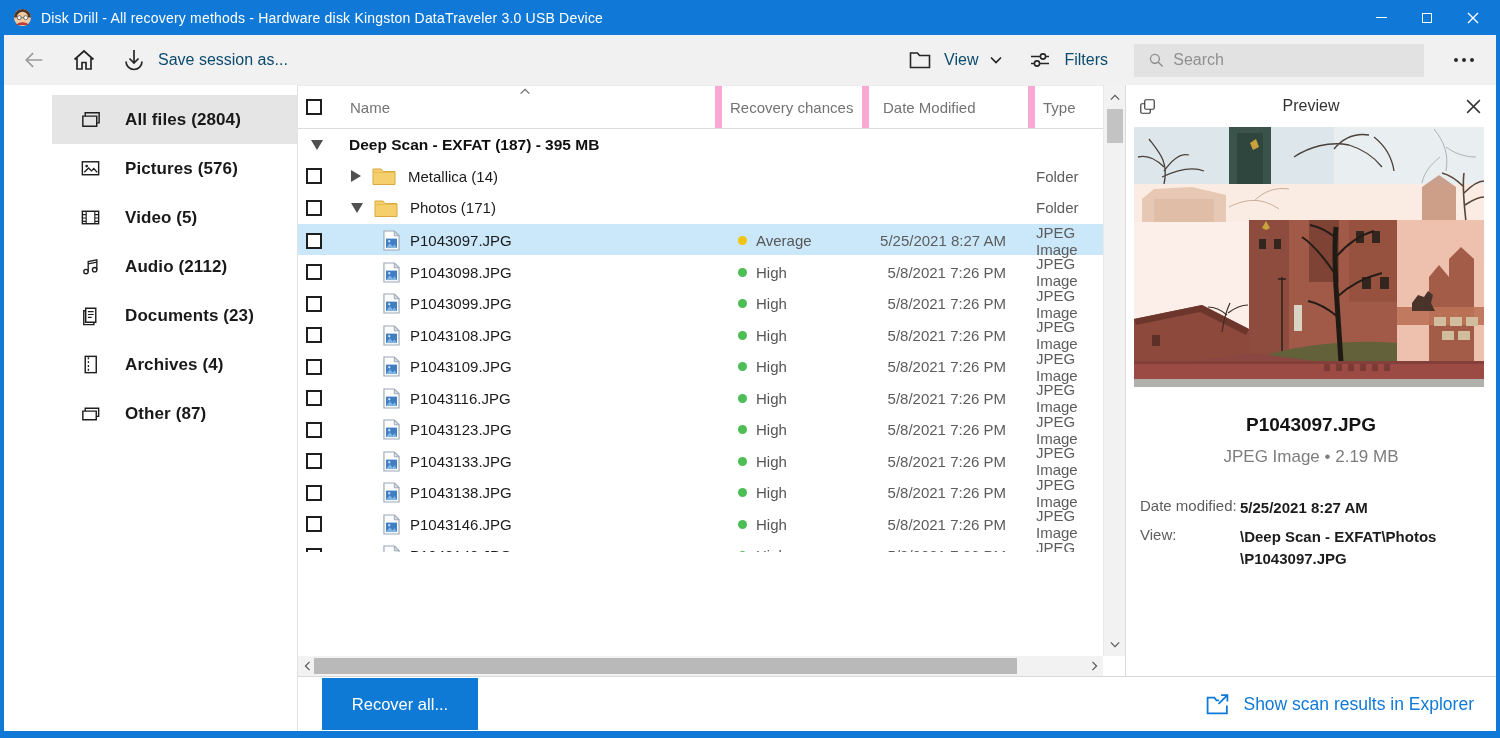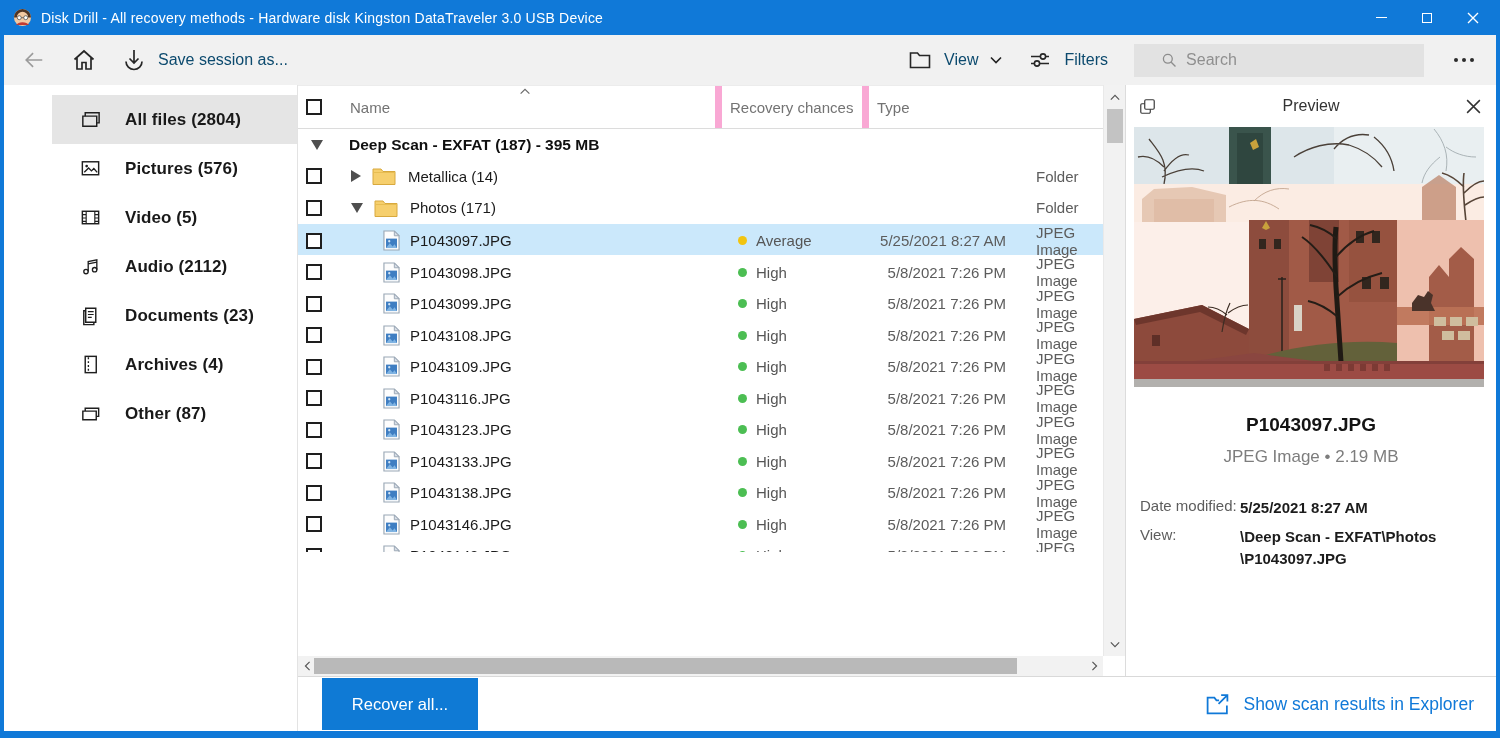--- a/index.html
+++ b/index.html
@@ -16,21 +16,21 @@
   .winbtn { width:46px; height:35px; display:flex; align-items:center; justify-content:center; }
   .winbtn .min { width:11px; height:1.5px; background:#fff; }
   .winbtn .max { width:10px; height:10px; border:1.5px solid #fff; }
   .winbtn svg { display:block; }
 
   
   .toolbar { height:50px; background:#f1f1f1; display:flex; align-items:center; flex:0 0 auto; padding:0 16px 0 18px; }
   .tbtn { display:flex; align-items:center; gap:12px; color:#0c4a6e; font-size:16px; margin-right:26px; }
   .tbtn svg { display:block; }
   .toolbar .grow { flex:1; }
-  .searchbox { width:290px; height:33px; background:#e2e2e2; display:flex; align-items:center; padding:0 27px; margin-right:30px; }
+  .searchbox { width:290px; height:33px; background:#e2e2e2; display:flex; align-items:center; padding:0 14px; margin-right:30px; }
   .searchbox input { border:0; outline:0; background:transparent; font-size:16px; color:#444; width:100%;
                      font-family:"Liberation Sans","DejaVu Sans",sans-serif; margin-left:9px; }
   .searchbox input::placeholder { color:#8f8f8f; }
   .dots { display:flex; gap:4px; margin-right:6px; }
   .dots i { width:4px; height:4px; border-radius:50%; background:#2b2b2b; }
 
   
   .body { flex:1; display:flex; min-height:0; }
   .sidebar { width:246px; flex:0 0 auto; border-right:1px solid #e3e3e3; padding-top:10px; background:#fff;margin-left:48px; }
   .sideitem { height:49px; display:flex; align-items:center; padding-left:27px; gap:23px; cursor:default; }
@@ -282,20 +282,23 @@
                 <span class="cb"></span>
               </span>
             <span class="hcell hdr-name">
               <svg class="sort-caret" width="11" height="7" viewBox="0 0 12 8">
                 <path d="M1,6.5 L6,1.5 L11,6.5" fill="none" stroke="#6b6b6b" stroke-width="1.4"></path>
               </svg>
               <span>Name</span>
             </span>
             <span class="hcell hdr-chance bordered">
                 <span>Recovery chances</span>
+              </span>
+            <span class="hcell hdr-date bordered">
+                <span>Date Modified</span>
               </span>
             <span class="hcell hdr-type bordered">
                 <span>Type</span>
               </span>
           </div>
 
           <div class="rows">
 
             <div class="row root">
               <span class="cbslot center">

